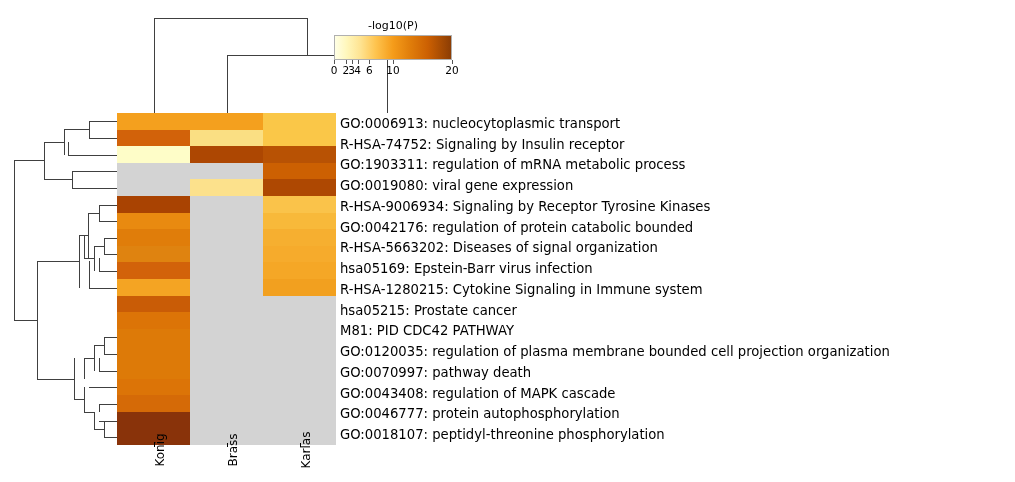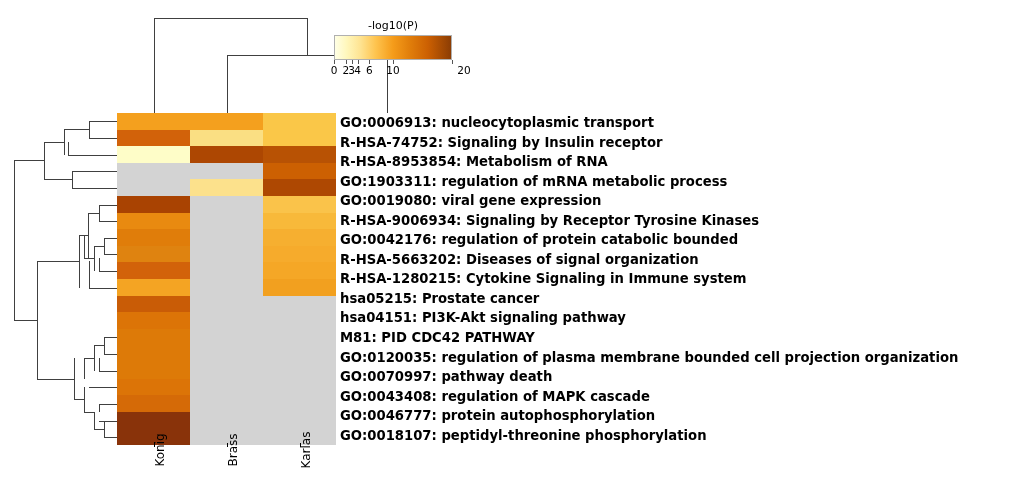--- a/index.html
+++ b/index.html
@@ -42,21 +42,20 @@
 
   
   #row-labels {
     position: absolute;
     left: 340px;
     top: 113px;
     width: 670px;
     height: 332px;
     display: flex;
     flex-direction: column;
-    font-weight: bold;
   }
   .row-label {
     flex: 1 1 0;
     display: flex;
     align-items: center;
     font-size: 13.2px;
     color: #000000;
     line-height: 1;
     white-space: nowrap;
   }
@@ -298,29 +297,28 @@
       <div class="cell" style="background: rgb(211, 211, 211);"></div>
       <div class="cell" style="background: rgb(211, 211, 211);"></div>
       <div class="cell" style="background: rgb(137, 51, 10);"></div>
       <div class="cell" style="background: rgb(211, 211, 211);"></div>
       <div class="cell" style="background: rgb(211, 211, 211);"></div>
     </div>
 
   <div id="row-labels">
       <div class="row-label">GO:0006913: nucleocytoplasmic transport</div>
       <div class="row-label">R-HSA-74752: Signaling by Insulin receptor</div>
-      <div class="row-label">R-HSA-8953854: Metabolism of RNA</div>
       <div class="row-label">GO:1903311: regulation of mRNA metabolic process</div>
       <div class="row-label">GO:0019080: viral gene expression</div>
       <div class="row-label">R-HSA-9006934: Signaling by Receptor Tyrosine Kinases</div>
       <div class="row-label">GO:0042176: regulation of protein catabolic bounded</div>
       <div class="row-label">R-HSA-5663202: Diseases of signal organization</div>
+      <div class="row-label">hsa05169: Epstein-Barr virus infection</div>
       <div class="row-label">R-HSA-1280215: Cytokine Signaling in Immune system</div>
       <div class="row-label">hsa05215: Prostate cancer</div>
-      <div class="row-label">hsa04151: PI3K-Akt signaling pathway</div>
       <div class="row-label">M81: PID CDC42 PATHWAY</div>
       <div class="row-label">GO:0120035: regulation of plasma membrane bounded cell projection organization</div>
       <div class="row-label">GO:0070997: pathway death</div>
       <div class="row-label">GO:0043408: regulation of MAPK cascade</div>
       <div class="row-label">GO:0046777: protein autophosphorylation</div>
       <div class="row-label">GO:0018107: peptidyl-threonine phosphorylation</div>
     </div>
 
   <div id="col-labels">
       <div class="col-label-wrap">
@@ -347,17 +345,17 @@
         <div class="cb-tlabel" style="left: 11.8px;">2</div>
         <div class="cb-tick" style="left: 17.7px;"></div>
         <div class="cb-tlabel" style="left: 17.7px;">3</div>
         <div class="cb-tick" style="left: 23.6px;"></div>
         <div class="cb-tlabel" style="left: 23.6px;">4</div>
         <div class="cb-tick" style="left: 35.4px;"></div>
         <div class="cb-tlabel" style="left: 35.4px;">6</div>
         <div class="cb-tick" style="left: 59px;"></div>
         <div class="cb-tlabel" style="left: 59px;">10</div>
         <div class="cb-tick" style="left: 118px;"></div>
-        <div class="cb-tlabel" style="left: 118px; margin-left: 12px;">20</div>
+        <div class="cb-tlabel" style="left: 118px;">20</div>
       </div>
   </div>
 
 </div>
 
 </body></html>

